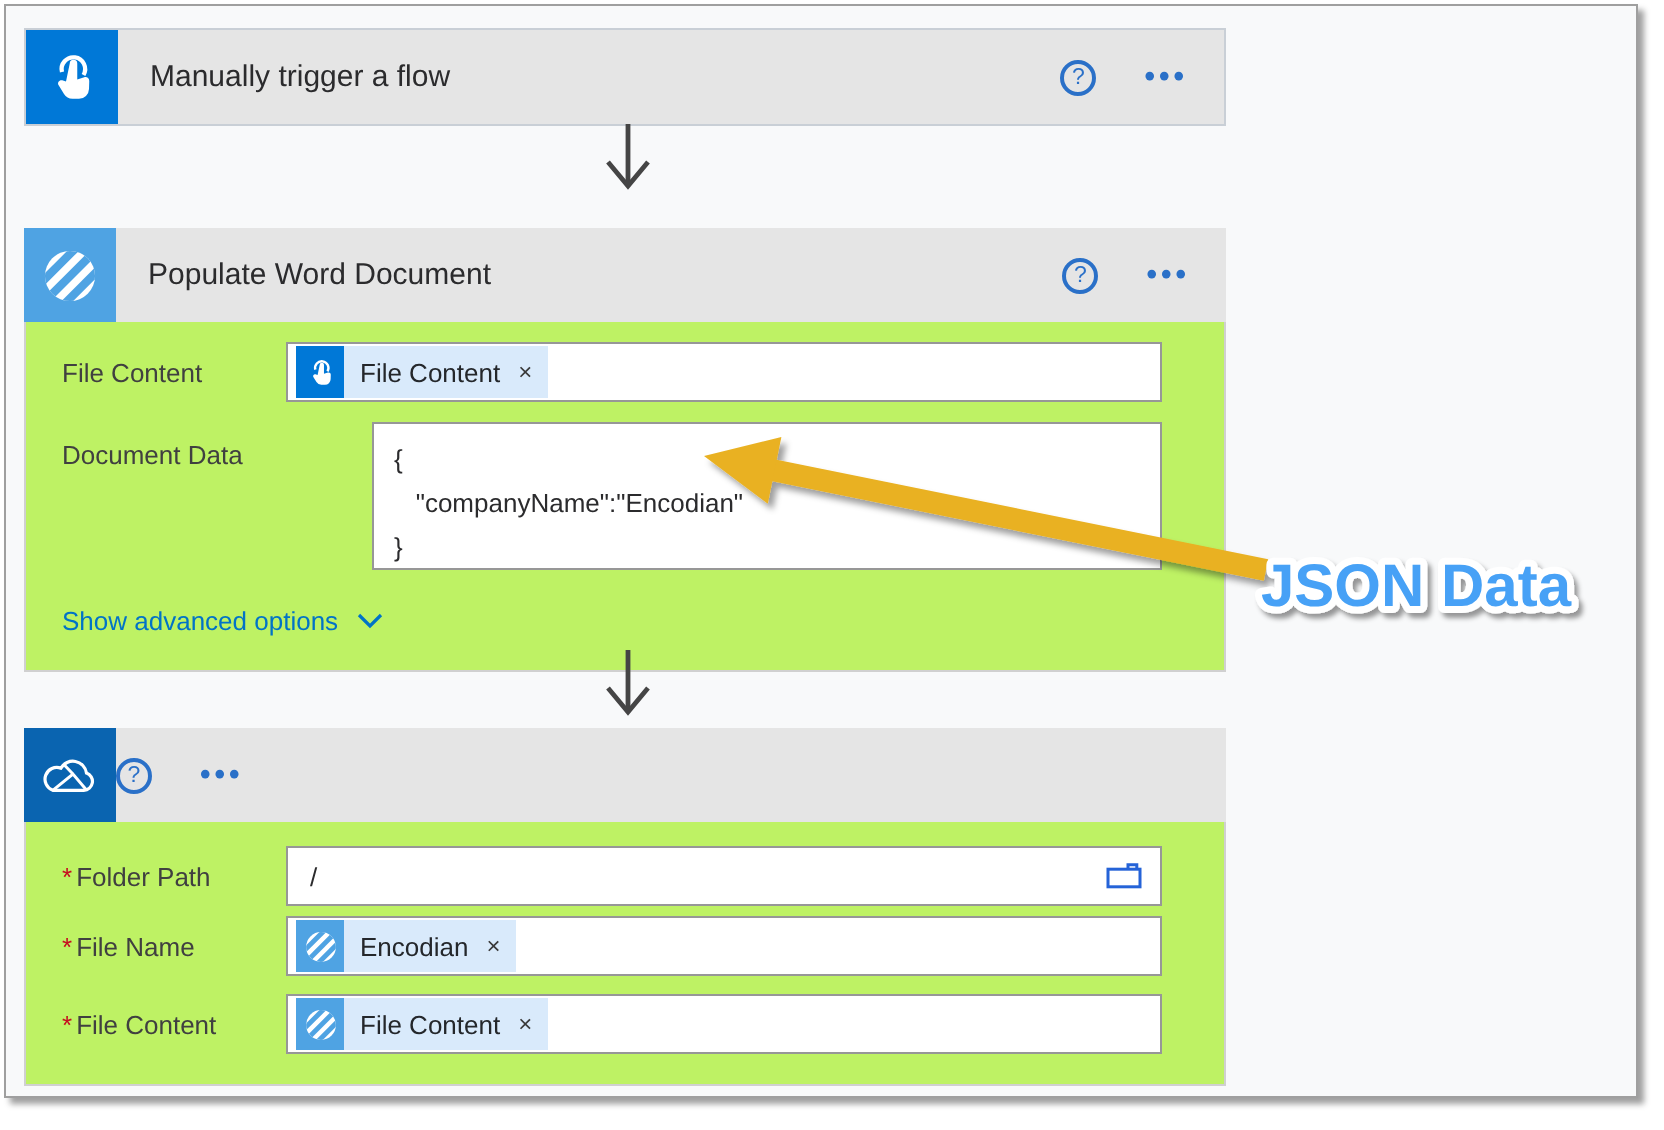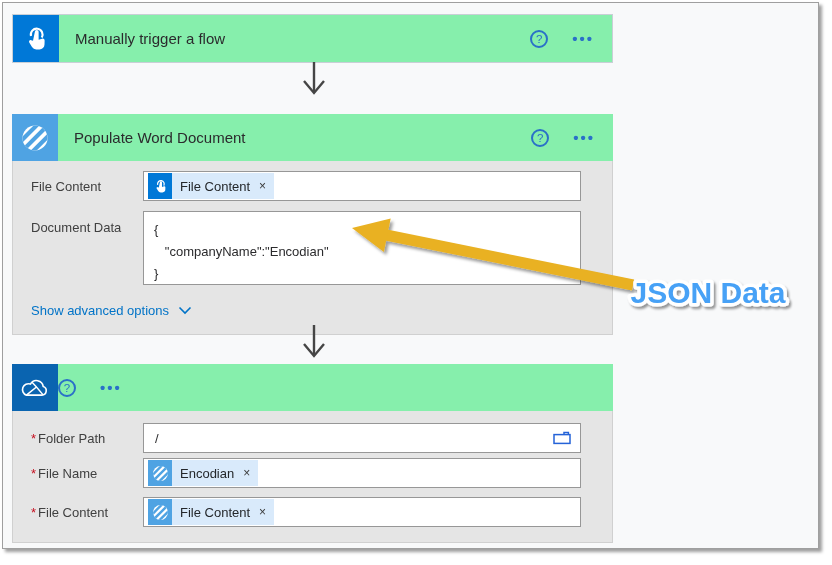--- a/index.html
+++ b/index.html
@@ -1,29 +1,29 @@
 <!DOCTYPE html>
 <html><head>
 <meta charset="utf-8">
 <style>
   html,body{margin:0;padding:0;width:832px;height:565px;background:#ffffff;overflow:hidden;
     font-family:"Liberation Sans", sans-serif;}
   .frame{position:absolute;left:2px;top:2px;width:817px;height:547px;background:#f8f9fa;
     border:1px solid #9f9f9f;box-shadow:3px 3px 3px rgba(0,0,0,.38);box-sizing:border-box;}
   .card{position:absolute;left:9px;width:601px;box-sizing:border-box;}
-  .card-header{display:flex;align-items:stretch;height:47px;background:#86efac;cursor:pointer;}
+  .card-header{display:flex;align-items:stretch;height:47px;background:#e5e5e5;cursor:pointer;}
   .hdr-icon{width:46px;flex:0 0 46px;display:flex;align-items:center;justify-content:center;}
   .hdr-title{flex:1;display:flex;align-items:center;padding-left:16px;font-size:15px;color:#2b2b2d;}
   .hdr-right{display:flex;align-items:center;gap:24px;padding-right:18px;}
   .help-btn{width:18px;height:18px;border:2px solid #2a70c8;border-radius:50%;color:#2a70c8;
     font-size:11.5px;display:flex;align-items:center;justify-content:center;box-sizing:border-box;background:transparent;}
   .menu-btn{color:#2a70c8;font-size:15px;font-weight:bold;letter-spacing:2px;line-height:10px;}
-  .card-body{background:#e5e5e5;border:1px solid #d0d0d0;border-top:none;padding:7px 16px 15px 0;}
+  .card-body{background:#bef264;border:1px solid #d0d0d0;border-top:none;padding:7px 16px 15px 0;}
   .field-row{display:flex;align-items:center;margin-top:3px;}
-  .field-row.top{align-items:flex-start;margin-top:10px;}
+  .field-row.top{align-items:flex-start;margin-top:10px;gap:43px;}
   .field-label{flex:0 0 130px;padding-left:18px;font-size:13px;color:#404040;box-sizing:border-box;}
   .field-row.top .field-label{padding-top:9px;}
   .req{color:#c50f1f;margin-right:2px;}
   .field-input{flex:1;margin-right:15px;border:1px solid #979797;background:#fff;height:30px;
     display:flex;align-items:center;padding:0 8px 0 2px;box-sizing:border-box;font-size:13px;color:#2b2b2d;}
   .textarea{flex:1;margin-right:15px;border:1px solid #979797;background:#fff;height:74px;
     padding:7px 10px;box-sizing:border-box;font-size:13px;color:#2b2b2d;line-height:22px;}
   .textarea div{white-space:pre;}
   .chip{display:inline-flex;align-items:center;background:#d9eafb;height:26px;margin-left:2px;
     padding-right:8px;gap:8px;font-size:13px;color:#24272b;}

